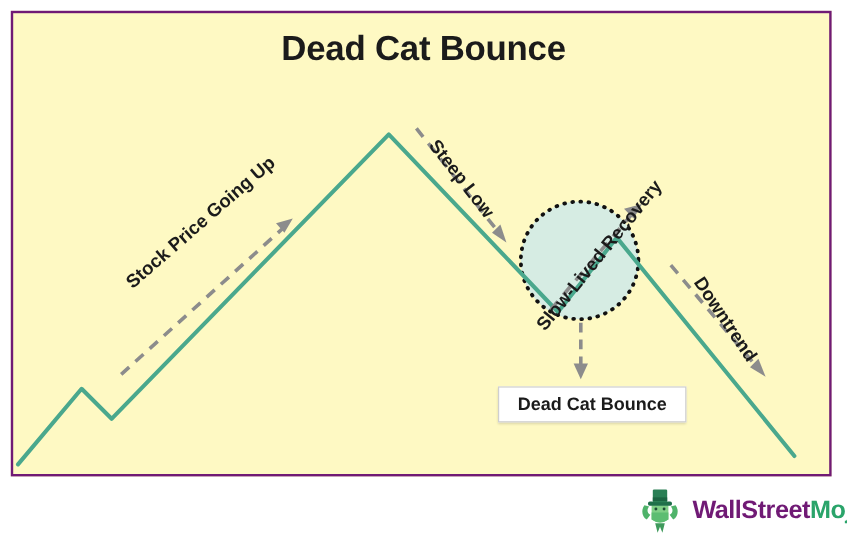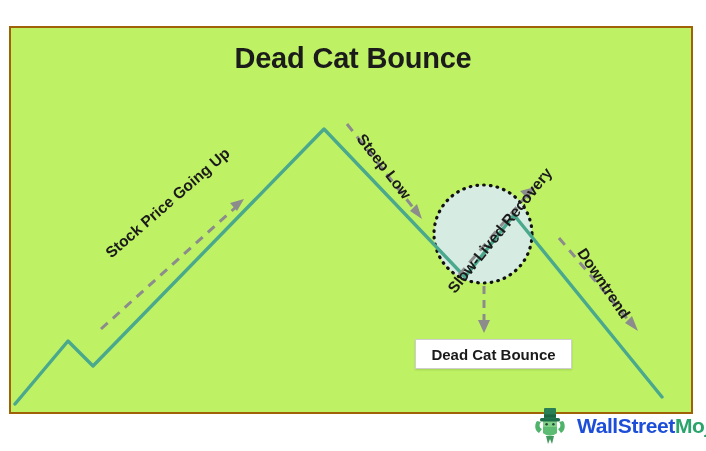--- a/index.html
+++ b/index.html
@@ -18,26 +18,26 @@
     position: absolute;
     left: 0; top: 0;
     width: 706px;
     height: 451px;
     background: #ffffff;
   }
   
   #chart-frame {
     position: absolute;
     left: 9px;
-    top: 26px;
+    top: 9px;
     width: 684px;
     height: 388px;
-    border: 2px solid #a16207;
+    border: 2px solid #701a75;
     box-sizing: border-box;
-    background: #bef264;
+    background: #fef9c3;
   }
   #chart-title {
     position: absolute;
     left: 0;
     top: 14px;
     width: 684px;
     text-align: center;
     font-size: 29px;
     font-weight: bold;
     color: #1b1b1b;
@@ -112,21 +112,21 @@
     gap: 7px;
   }
   #brand-mascot { display: block; }
   #brand-wordmark {
     font-size: 21px;
     font-weight: bold;
     letter-spacing: -0.4px;
     font-family: "Liberation Sans", sans-serif;
     line-height: 1;
   }
-  .wm-wall { color: #1d4ed8; margin-top: 20px; }
+  .wm-wall { color: #701a75; margin-top: 20px; }
   .wm-mojo { color: #2aa46a; }
 </style>
 </head>
 <body>
 
 <div id="stage">
 
   <div id="chart-frame">
 
     <div id="chart-title">Dead Cat Bounce</div>

